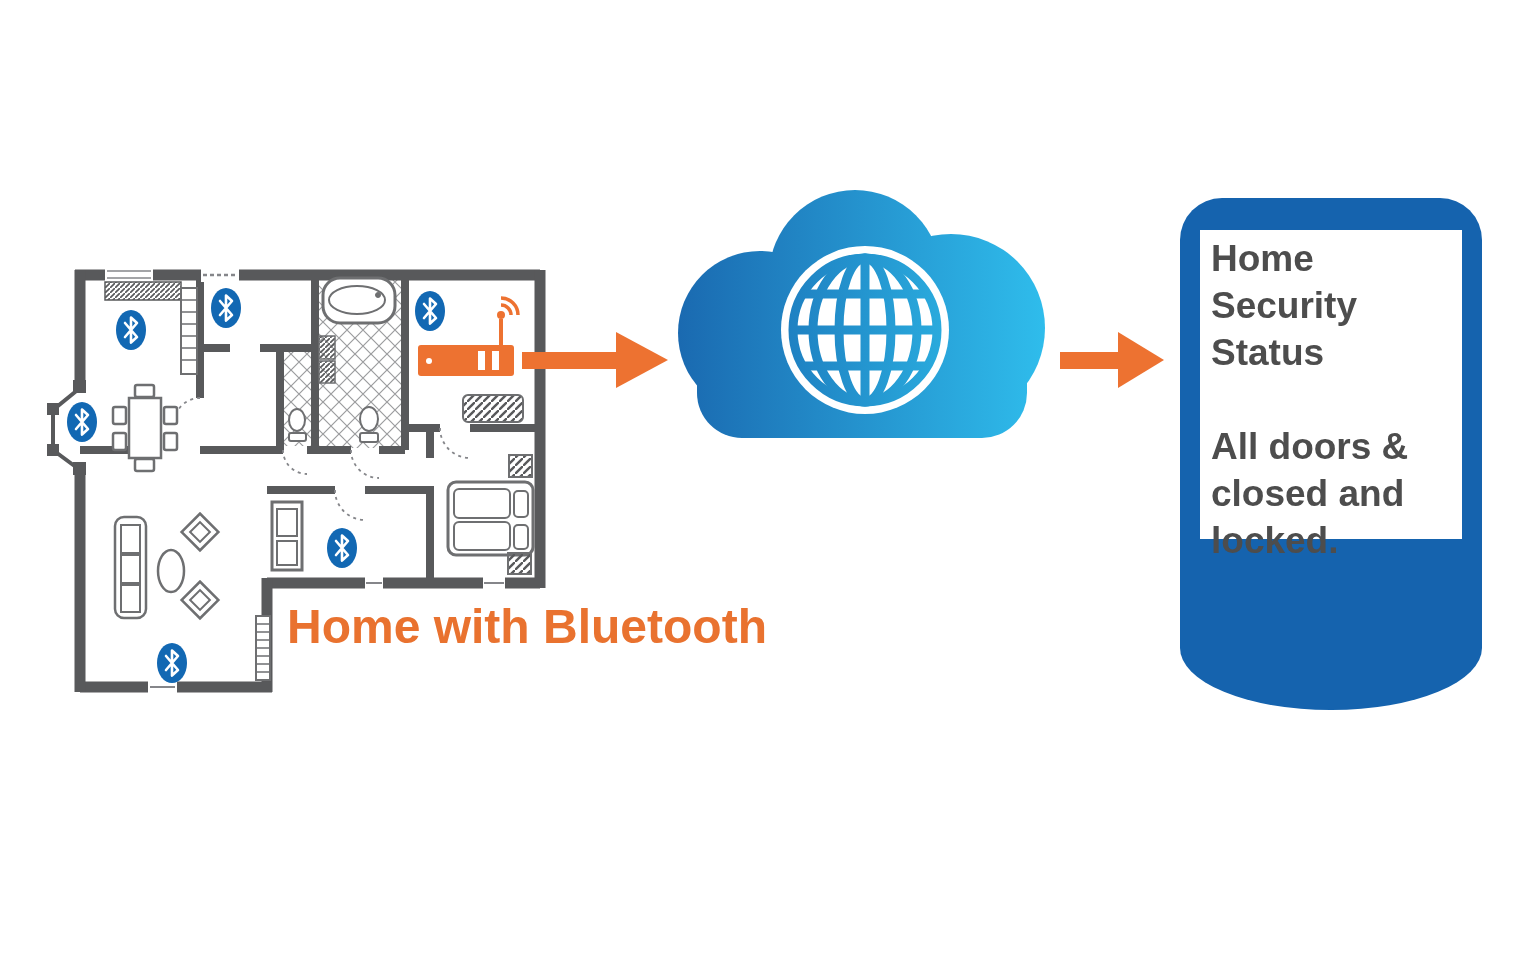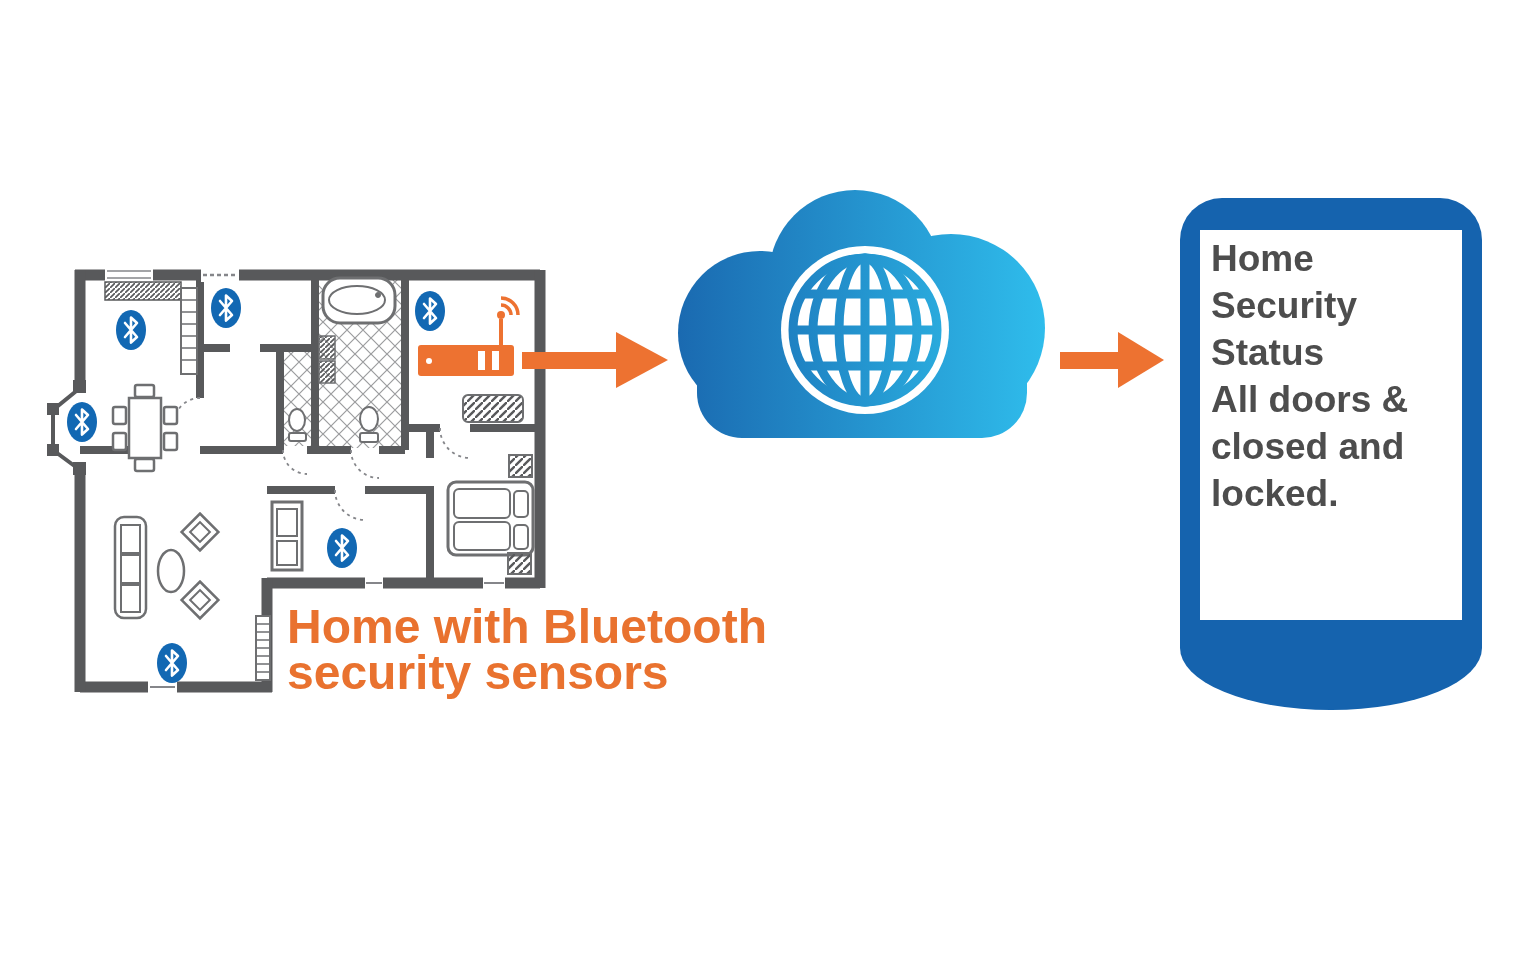--- a/index.html
+++ b/index.html
@@ -12,23 +12,23 @@
   .caption{left:287px;top:604px;width:480px;color:#E9722F;font-weight:bold;
            font-size:48px;line-height:46px;letter-spacing:0px;}
   
   .arrow1{left:520px;top:328px;}
   .arrow2{left:1056px;top:328px;}
   
   .cloud{left:675px;top:188px;}
   
   .phone{left:1180px;top:198px;width:302px;height:512px;background:#1563AE;
          border-radius:42px 42px 150px 150px / 42px 42px 62px 62px;}
-  .phone-screen{position:absolute;left:20px;top:32px;width:262px;height:390px;background:#ffffff;}
+  .phone-screen{position:absolute;left:20px;top:32px;width:262px;height:309px;background:#ffffff;}
   .phone-text{padding:5px 4px 0 11px;color:#4D4D4D;font-weight:bold;font-size:37px;line-height:47px;}
-  .phone-body{}
+  .phone-body{margin-top:47px;}
 </style>
 </head>
 <body>
 
 <div class="stage">
 
   <svg class="abs floorplan" width="535" height="450" viewBox="0 0 535 450">
     <defs>
       <pattern id="tiles" patternUnits="userSpaceOnUse" width="16" height="16">
         <path d="M0 0 L16 16 M16 0 L0 16" stroke="#9b9c9e" stroke-width="1.2" fill="none"></path>
@@ -184,21 +184,20 @@
     <use href="#bt" transform="translate(96,72)"></use>
     <use href="#bt" transform="translate(191,50)"></use>
     <use href="#bt" transform="translate(395,53)"></use>
     <use href="#bt" transform="translate(47,164)"></use>
     <use href="#bt" transform="translate(307,290)"></use>
     <use href="#bt" transform="translate(137,405)"></use>
   </svg>
 
   <div class="abs caption">
     <div>Home with Bluetooth</div>
-    <div>security sensors</div>
   </div>
 
   <svg class="abs arrow1" width="150" height="64" viewBox="0 0 150 64">
     <rect x="2" y="24" width="96" height="17" fill="#ED7231"></rect>
     <polygon points="96,4 96,60 148,32" fill="#ED7231"></polygon>
   </svg>
 
   <svg class="abs cloud" width="372" height="253" viewBox="0 0 372 253">
     <defs>
       <linearGradient id="cloudGrad" gradientUnits="userSpaceOnUse" x1="0" y1="126" x2="372" y2="126">

